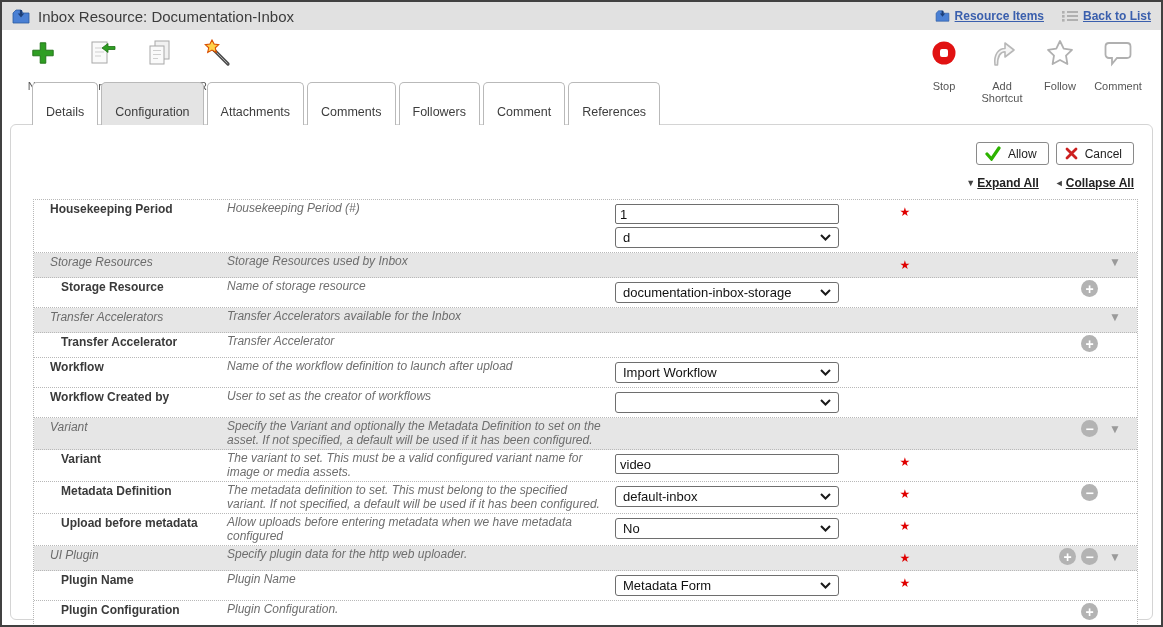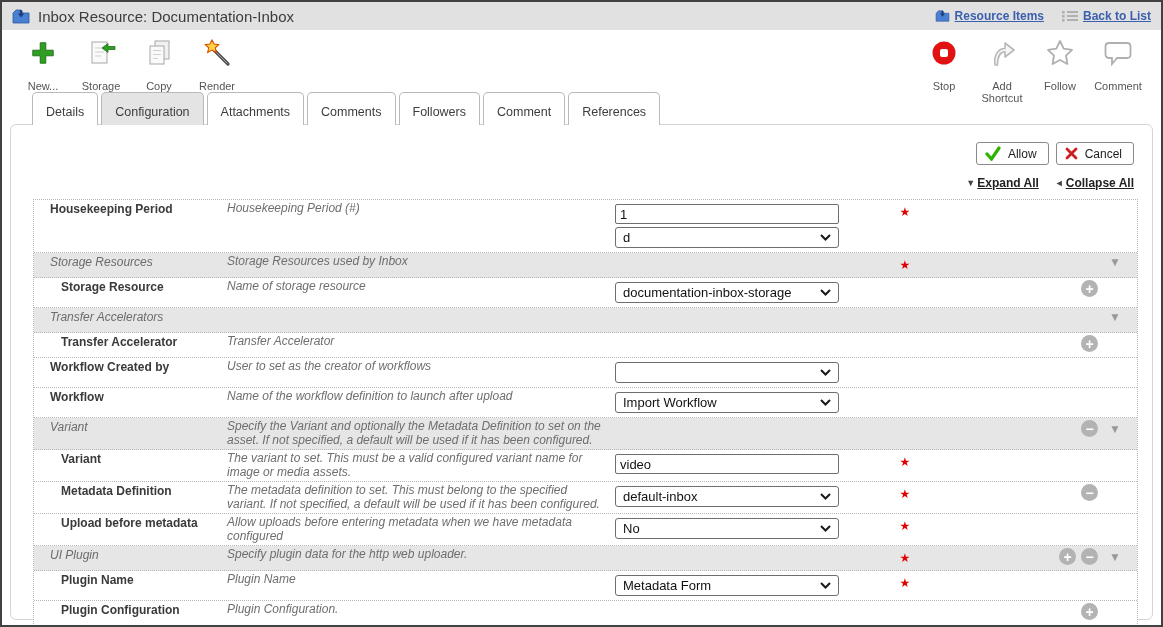--- a/index.html
+++ b/index.html
@@ -16,21 +16,21 @@
 
   
   .toolbar { display:flex; align-items:flex-start; padding:7px 14px 2px 12px; height:66px; }
   .tool { width:58px; display:flex; flex-direction:column; align-items:center; text-align:center; cursor:pointer; }
   .tool .ticon { height:32px; display:flex; align-items:center; justify-content:center; }
   .tool .tlabel { font-size:11px; color:#555; line-height:12px; margin-top:11px; }
   .toolbar .right { margin-left:auto; display:flex; }
 
   
   .tabbar { display:flex; align-items:flex-end; gap:3px; padding:0 0 0 30px; height:29px; position:relative; z-index:2; }
-  .tab { border:1px solid #b9b9b9; border-bottom:none; border-radius:5px 5px 0 0; background:#fff; padding:12px 13px 6px; font-size:12.5px; color:#3d3d3d; cursor:pointer; }
+  .tab { border:1px solid #b9b9b9; border-bottom:none; border-radius:5px 5px 0 0; background:#fff; padding:22px 13px 6px; font-size:12.5px; color:#3d3d3d; cursor:pointer; }
   .tab.active { background:#e4e4e4; }
 
   
   .panel { margin:0 8px; height:496px; border:1px solid #d4d4d4; border-radius:6px; margin-top:-1px; padding-top:17px; position:relative; z-index:1; background:#fff; }
 
   .btnrow { display:flex; justify-content:flex-end; gap:7px; padding-right:18px; }
   .btn { display:inline-flex; align-items:center; gap:7px; border:1px solid #8a8a8a; border-radius:3px; background:#fff; padding:3px 11px 3px 8px; font-size:12px; color:#1d1d1d; cursor:pointer; font-family:inherit; }
 
   .expandrow { display:flex; justify-content:flex-end; gap:16px; padding-right:18px; margin-top:11px; font-size:12px; }
   .elink { display:flex; align-items:center; gap:2px; color:#222; font-weight:bold; cursor:pointer; }
@@ -250,60 +250,61 @@
             </div>
           </div>
           <div class="col-star"></div>
           <div class="col-actions">
             <span class="circle-icon">+</span>
             <div class="tri-slot"></div>
           </div>
         </div>
         <div class="row group">
           <div class="col-label">Transfer Accelerators</div>
+          <div class="col-desc">Transfer Accelerators available for the Inbox</div>
           <div class="col-control"></div>
           <div class="col-star"></div>
           <div class="col-actions">
             <div class="tri-slot">
               <span class="tri">▼</span>
             </div>
           </div>
         </div>
         <div class="row indent">
           <div class="col-label">Transfer Accelerator</div>
           <div class="col-desc">Transfer Accelerator</div>
           <div class="col-control"></div>
           <div class="col-star"></div>
           <div class="col-actions">
             <span class="circle-icon">+</span>
+            <div class="tri-slot"></div>
+          </div>
+        </div>
+        <div class="row">
+          <div class="col-label">Workflow</div>
+          <div class="col-desc">Name of the workflow definition to launch after upload</div>
+          <div class="col-control">
+            <div class="sel">
+              <span class="sel-val">Import Workflow</span>
+              <svg width="11" height="7" viewBox="0 0 11 7">
+                <path d="M1 1l4.5 4.5L10 1" stroke="#1a1a1a" stroke-width="2" fill="none"></path>
+              </svg>
+            </div>
+          </div>
+          <div class="col-star"></div>
+          <div class="col-actions">
             <div class="tri-slot"></div>
           </div>
         </div>
         <div class="row">
           <div class="col-label">Workflow Created by</div>
           <div class="col-desc">User to set as the creator of workflows</div>
           <div class="col-control">
             <div class="sel">
               <span class="sel-val"></span>
-              <svg width="11" height="7" viewBox="0 0 11 7">
-                <path d="M1 1l4.5 4.5L10 1" stroke="#1a1a1a" stroke-width="2" fill="none"></path>
-              </svg>
-            </div>
-          </div>
-          <div class="col-star"></div>
-          <div class="col-actions">
-            <div class="tri-slot"></div>
-          </div>
-        </div>
-        <div class="row">
-          <div class="col-label">Workflow</div>
-          <div class="col-desc">Name of the workflow definition to launch after upload</div>
-          <div class="col-control">
-            <div class="sel">
-              <span class="sel-val">Import Workflow</span>
               <svg width="11" height="7" viewBox="0 0 11 7">
                 <path d="M1 1l4.5 4.5L10 1" stroke="#1a1a1a" stroke-width="2" fill="none"></path>
               </svg>
             </div>
           </div>
           <div class="col-star"></div>
           <div class="col-actions">
             <div class="tri-slot"></div>
           </div>
         </div>

